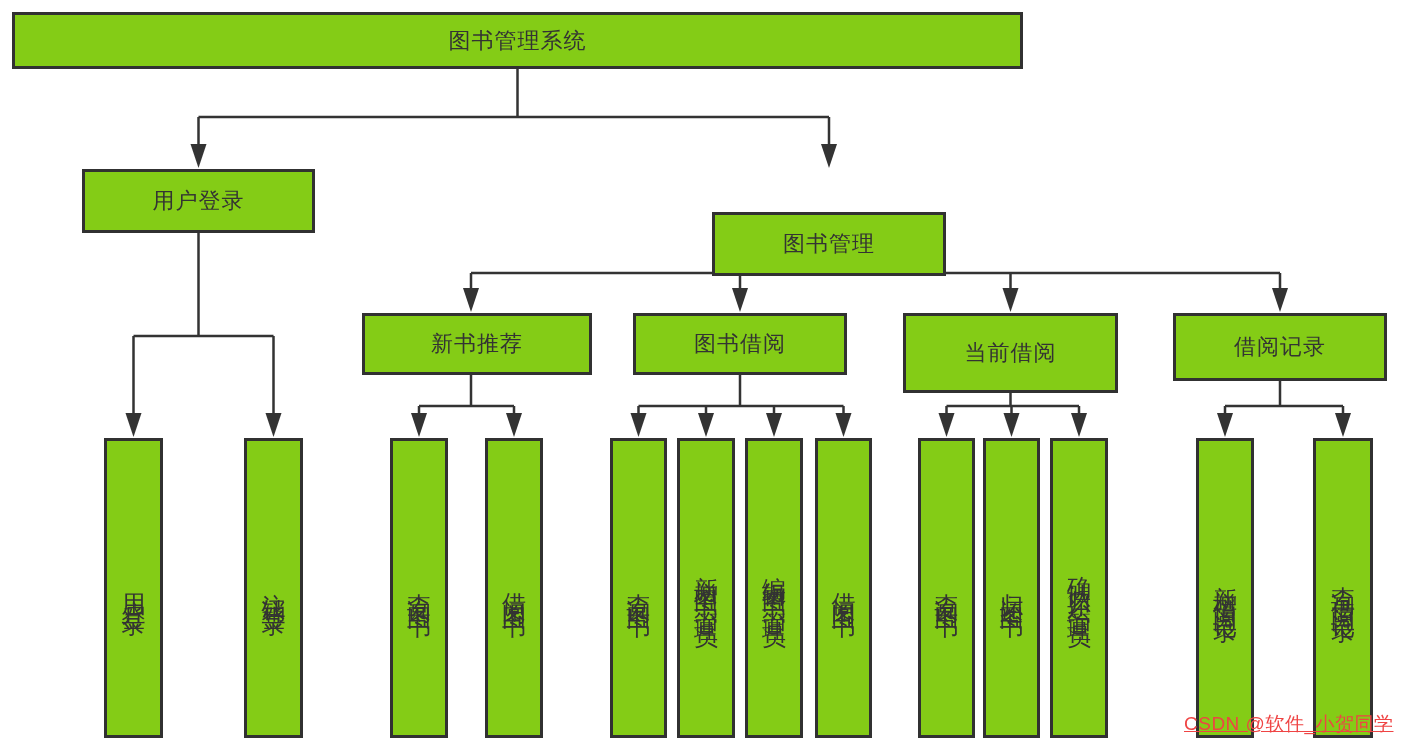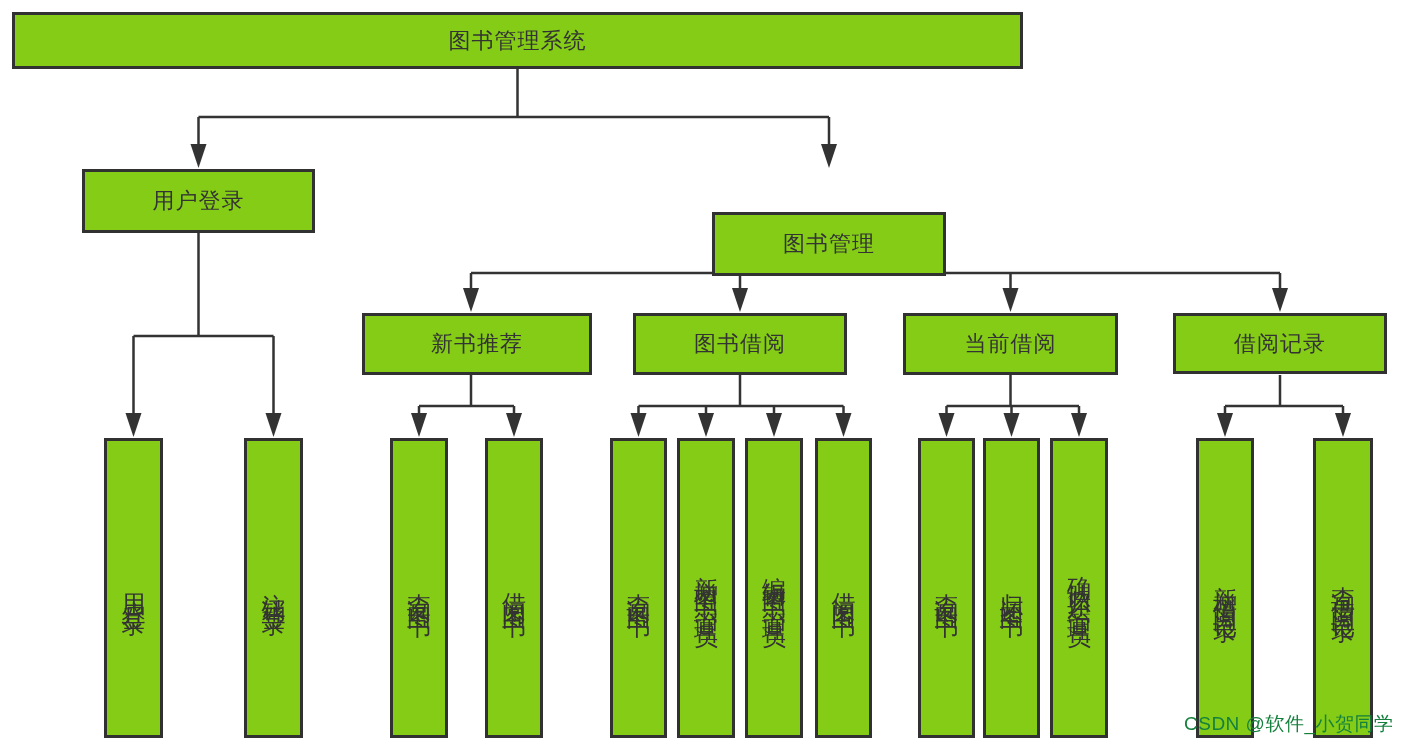--- a/index.html
+++ b/index.html
@@ -22,31 +22,31 @@
   }
   .hbox{font-size:22px;letter-spacing:1px;}
   .leaf{
     top:438px;height:300px;
     writing-mode:vertical-rl;text-orientation:mixed;
     font-size:24px;letter-spacing:7px;line-height:1;
     overflow:hidden;
   }
   .watermark{
     position:absolute;left:1184px;top:711px;
-    font-size:19px;color:#15803d;
-    white-space:nowrap;z-index:5;letter-spacing:0.5px;
+    font-size:19px;color:#ef4444;
+    white-space:nowrap;z-index:5;letter-spacing:0.5px;text-decoration:underline;
   }
   
   .n-root{left:12px;top:12px;width:1011px;height:57px;}
   .n-user-login{left:82px;top:169px;width:233px;height:64px;}
   .n-book-mgmt{left:712px;top:169px;width:234px;height:64px;margin-top:43px;}
   .n-new-book{left:362px;top:313px;width:230px;height:62px;}
   .n-book-borrow{left:633px;top:313px;width:214px;height:62px;text-align:center;}
-  .n-current-borrow{left:903px;top:313px;width:215px;height:62px;}
-  .n-borrow-records{left:1173px;top:313px;width:214px;height:61px;}
+  .n-current-borrow{left:903px;top:313px;width:215px;height:80px;}
+  .n-borrow-records{left:1173px;top:313px;width:214px;height:68px;}
   
   .l-g1a{left:104px;width:59px;}  .l-g1b{left:244px;width:59px;}
   .l-g2a{left:390px;width:58px;}  .l-g2b{left:485px;width:58px;}
   .l-g3a{left:610px;width:57px;}  .l-g3b{left:677px;width:58px;}
   .l-g3c{left:745px;width:58px;}  .l-g3d{left:815px;width:57px;}
   .l-g4a{left:918px;width:57px;}  .l-g4b{left:983px;width:57px;}
   .l-g4c{left:1050px;width:58px;}
   .l-g5a{left:1196px;width:58px;} .l-g5b{left:1313px;width:60px;}
 </style>
 </head>

